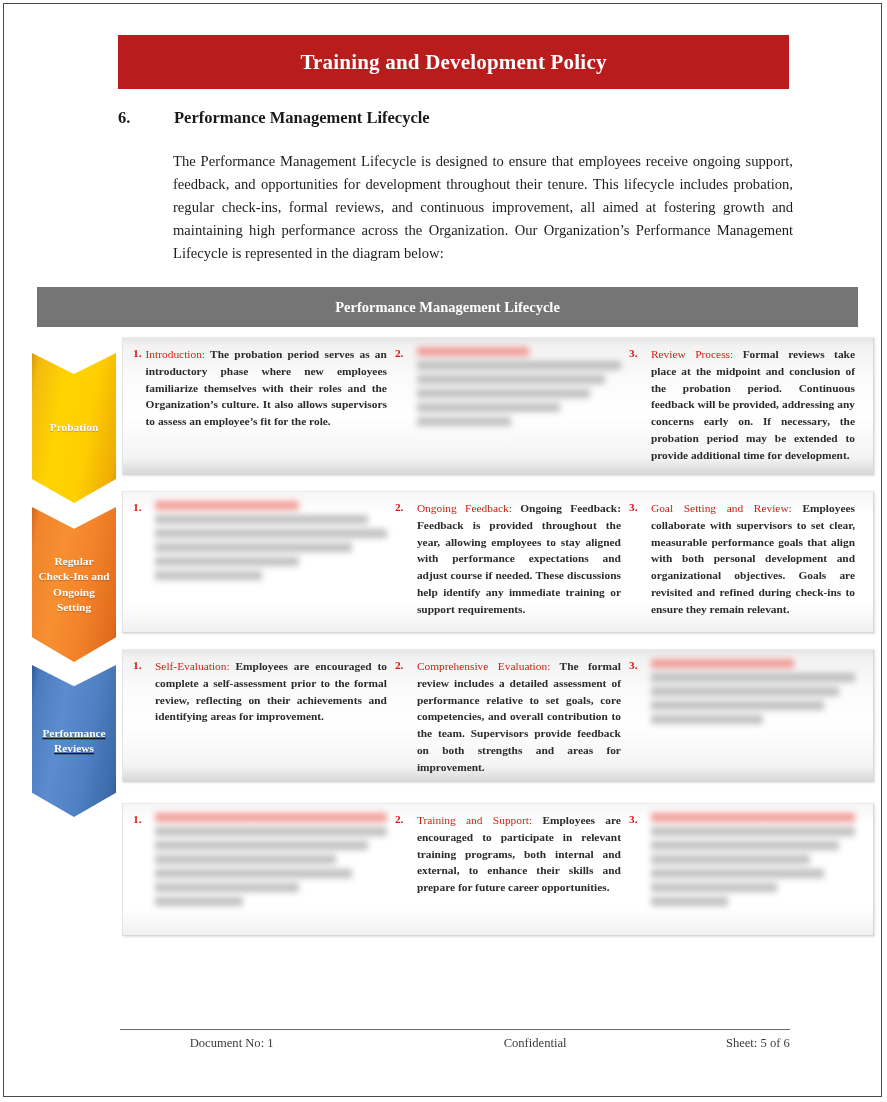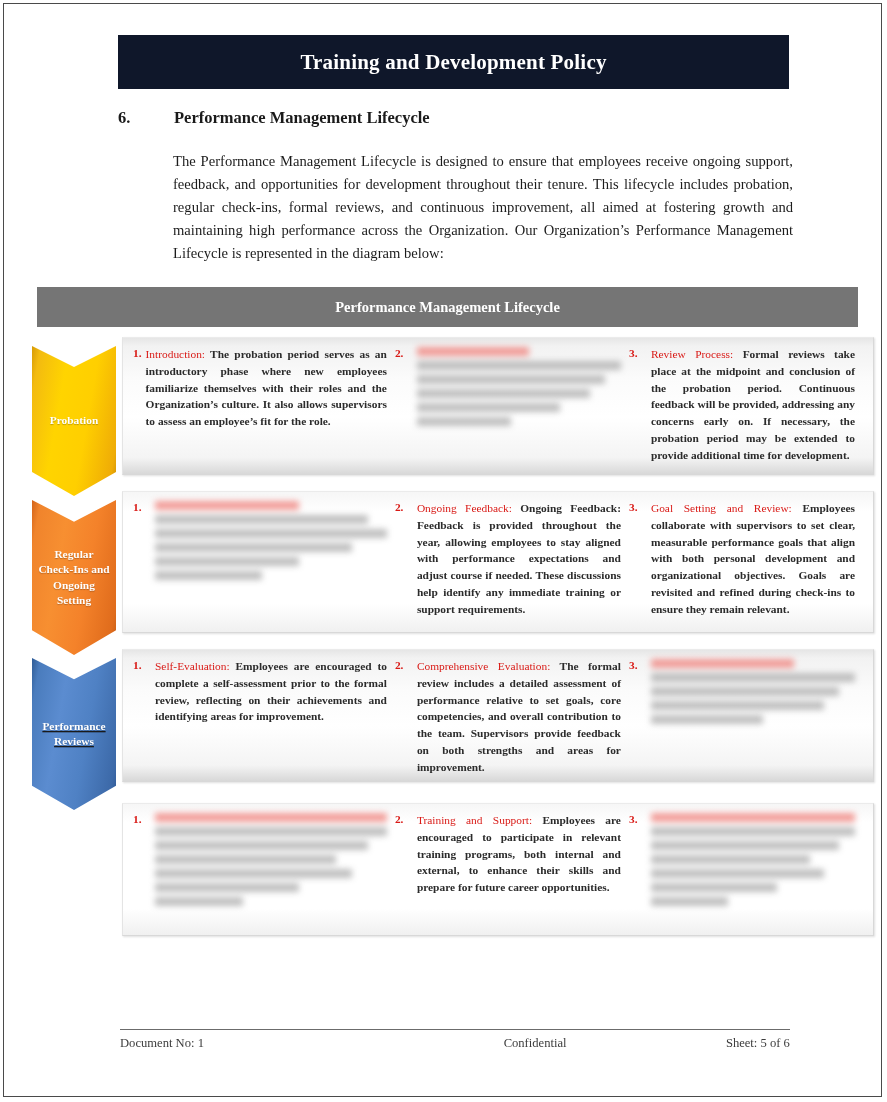--- a/index.html
+++ b/index.html
@@ -20,21 +20,21 @@
     border: 1px solid #4a4a4a;
     box-sizing: border-box;
     background: #fff;
   }
 
   
   .title-banner {
     position: absolute;
     left: 114px; top: 31px;
     width: 671px; height: 54px;
-    background: #0f172a;
+    background: #b91c1c;
     display: flex; align-items: center; justify-content: center;
   }
   .title-banner .title-text {
     color: #ffffff;
     font-size: 21px;
     font-weight: bold;
     letter-spacing: .2px;
   }
 
   
@@ -86,21 +86,21 @@
   }
 
   .lc-row {
     position: relative;
     margin-bottom: 6px;
   }
 
   
   .chev-wrap {
     position: absolute;
-    left: 0; top: 9px;
+    left: 0; top: 16px;
     width: 96px;
   }
   .chev {
     position: relative;
     width: 84px;
     margin-left: 6px;
     -webkit-clip-path: polygon(0% 0%, 50% 14%, 100% 0%, 100% 84%, 50% 100%, 0% 84%);
     clip-path: polygon(0% 0%, 50% 14%, 100% 0%, 100% 84%, 50% 100%, 0% 84%);
     display: flex; align-items: center; justify-content: center;
     box-sizing: border-box;
@@ -210,21 +210,21 @@
     position: absolute;
     left: 116px; top: 1030px;
     width: 670px;
     font-size: 12.6px;
     color: #3c3c3c;
   }
   .footer-row {
     display: flex;
     line-height: 1.5;
   }
-  .footer-row .fl { width: 33.33%; text-align: left; }
+  .footer-row .fl { width: 33.33%; text-align: center; }
   .footer-row .fc { width: 33.33%; text-align: right; }
   .footer-row .fr { width: 33.33%; text-align: right; }
 </style>
 </head>
 <body>
 
 <div class="page">
 
   <div class="title-banner">
     <span class="title-text">Training and Development Policy</span>

